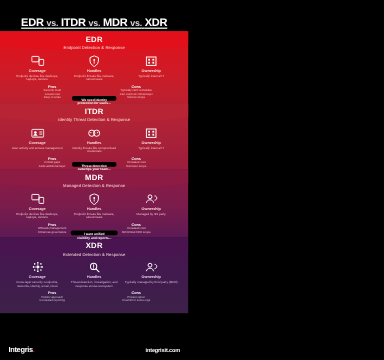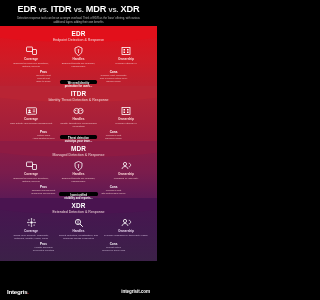--- a/index.html
+++ b/index.html
@@ -10,22 +10,22 @@
     -webkit-font-smoothing:antialiased;
   }
   .page{position:relative;width:157px;height:300px;overflow:hidden;}
 
   
   .header{
     position:relative;background:#000;height:26px;
     padding:4px 6px 0 6px;box-sizing:border-box;text-align:center;
   }
   .header h1{
-    margin:0;color:#ffffff;font-size:9.2px;font-weight:bold;
-    letter-spacing:-.2px;line-height:10px;white-space:nowrap;
+    margin:10px;color:#ffffff;font-size:9.2px;font-weight:bold;
+    letter-spacing:-.2px;line-height:10px;white-space:nowrap;text-decoration:underline;
   }
   .header h1 .vs{font-size:7.4px;color:#d9d9d9;font-weight:bold;}
   .header p{
     margin:2px 0 0 0;color:#b9b9b9;font-size:2.7px;line-height:3.6px;
     padding:0 10px;
   }
 
   
   .band{position:relative;width:157px;box-sizing:border-box;overflow:hidden;}
   .band .arc{

